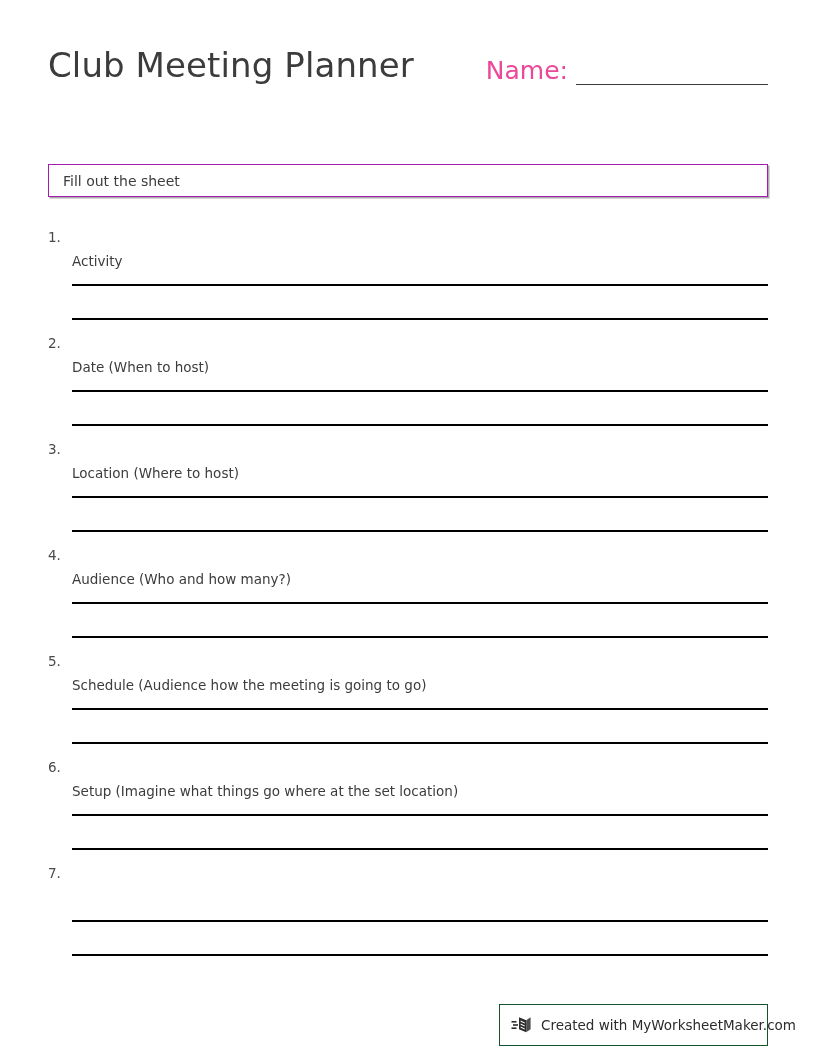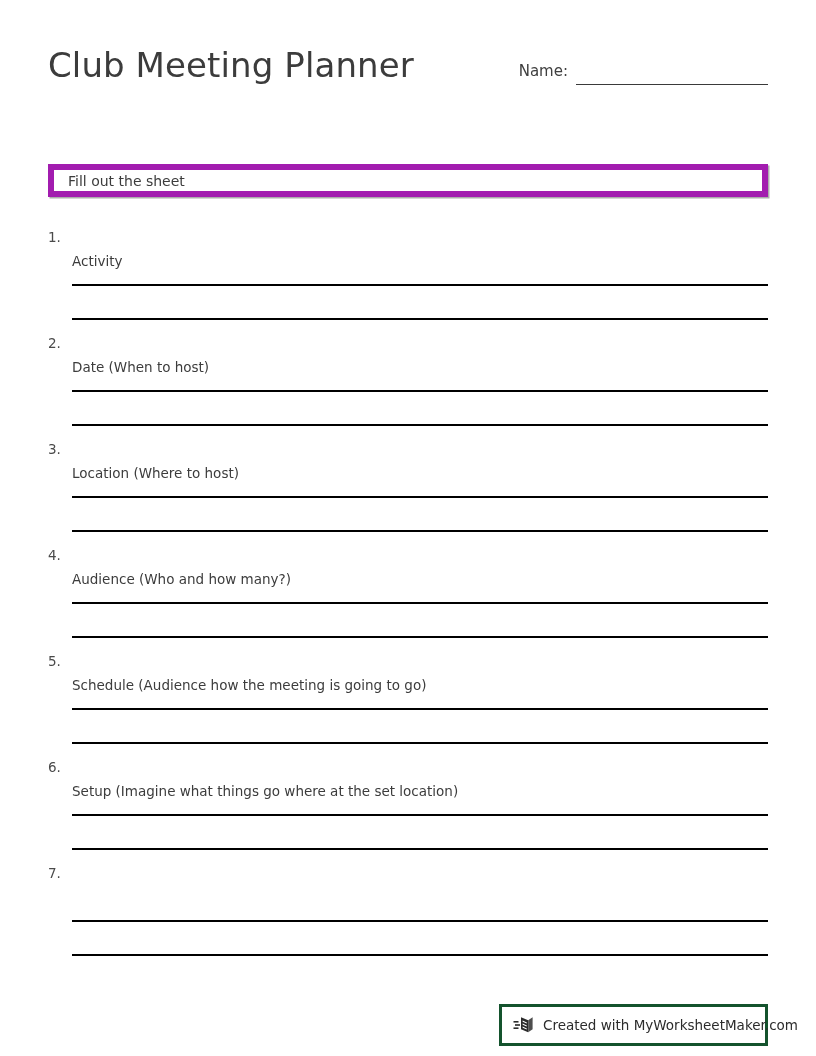--- a/index.html
+++ b/index.html
@@ -48,40 +48,40 @@
     top: 3px;
     width: 312px;
   }
   .meta-row {
     display: flex;
     align-items: flex-end;
     justify-content: flex-end;
     height: 38px;
   }
   .meta-label {
-    font-size: 15px;
-    color: #404040;
+    font-size: 25px;
+    color: #ec4899;
     line-height: 28px;
     padding-right: 8px;
     white-space: nowrap;
   }
   .meta-rule {
     width: 192px;
     border-bottom: 1.3px solid #3a3a3a;
     height: 26px;
   }
 
   
   .instruction-box {
     position: absolute;
     left: 48px;
     top: 164px;
     width: 720px;
     height: 33px;
-    border: 6px solid #a21caf;
+    border: 1px solid #a21caf;
     box-sizing: border-box;
     box-shadow: 1.5px 1.5px 0 rgba(90,90,90,0.5);
     background: #ffffff;
     display: flex;
     align-items: center;
   }
   .instruction-text {
     font-size: 14px;
     color: #3c3c3c;
     padding-left: 14px;
@@ -135,21 +135,21 @@
   .answer-line.line-1 { top: 34px; }
   .answer-line.line-2 { top: 68px; }
 
   
   .footer-badge {
     position: absolute;
     left: 499px;
     top: 1004px;
     width: 269px;
     height: 42px;
-    border: 3px solid #14532d;
+    border: 1px solid #14532d;
     box-sizing: border-box;
     background: #ffffff;
     display: flex;
     align-items: center;
     padding-left: 11px;
   }
   .badge-logo {
     width: 24px;
     height: 24px;
     flex: 0 0 24px;

